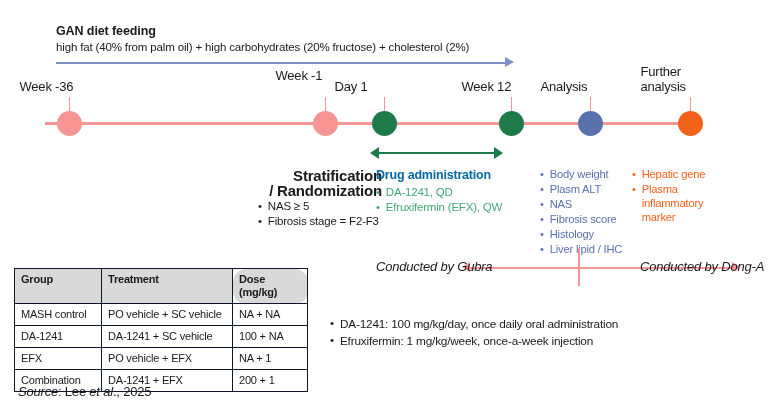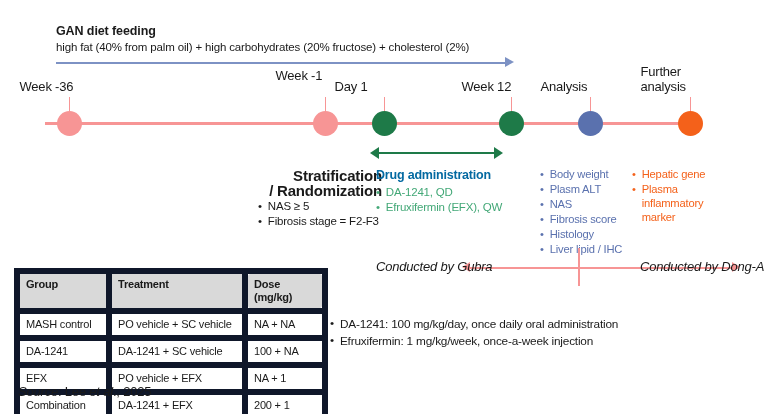--- a/index.html
+++ b/index.html
@@ -180,21 +180,21 @@
 
   
   #group-table {
     left: 14px; top: 268px;
     border-collapse: collapse;
     font-size: 11px;
     letter-spacing: -0.2px;
     background: #ffffff;
   }
   #group-table th, #group-table td {
-    border: 6px solid #0f172a;
+    border: 1px solid #0f172a;
     padding: 4px 6px;
     text-align: left;
     vertical-align: middle;
     line-height: 13px;
   }
   #group-table thead th {
     background: #D9D9D9;
     font-weight: bold;
     vertical-align: top;
   }

